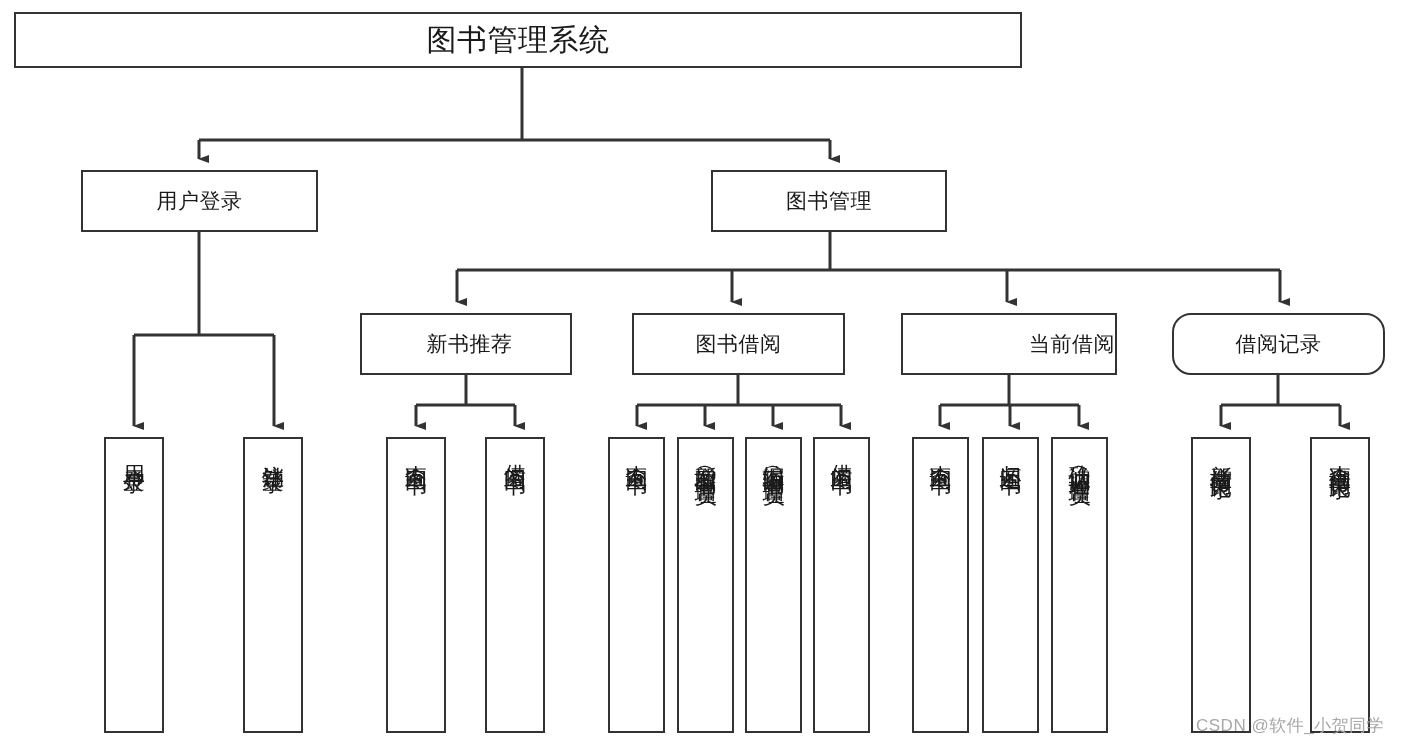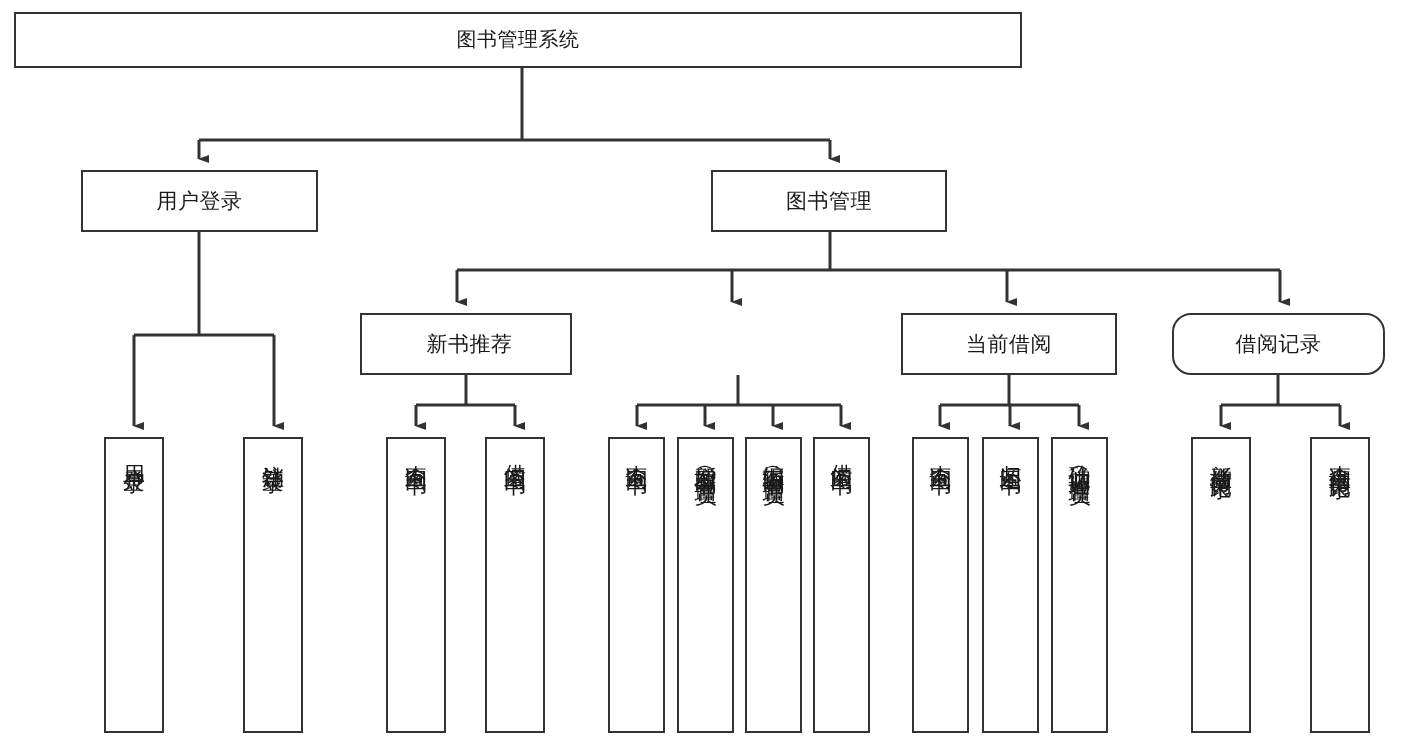--- a/index.html
+++ b/index.html
@@ -48,21 +48,21 @@
   }
   .node.vertical .node-label {
     writing-mode: vertical-rl;
     text-orientation: upright;
     font-size: 22px;
     letter-spacing: 3px;
     line-height: 1;
     white-space: nowrap;
     display: block;
   }
-  .node.root .node-label { font-size: 20px; }
+  .node.root .node-label { font-size: 30px; }
   #watermark {
     position: absolute;
     left: 1196px;
     top: 714px;
     font-size: 17px;
     color: #a8a8a8;
     white-space: nowrap;
     letter-spacing: 0.5px;
   }
 </style>
@@ -128,21 +128,24 @@
   <div class="node" style="left:81px; top:170px; width:237px; height:62px;">
     <span class="node-label">用户登录</span>
   </div>
   <div class="node" style="left:711px; top:170px; width:236px; height:62px;align-items:center;">
     <span class="node-label">图书管理</span>
   </div>
 
   <div class="node" style="left:360px; top:313px; width:212px; height:62px;padding-left:7px;">
     <span class="node-label">新书推荐</span>
   </div>
-  <div class="node" style="left:901px; top:313px; width:216px; height:62px;">
+  <div class="node" style="left:632px; top:313px; width:213px; height:62px;">
+    <span class="node-label">图书借阅</span>
+  </div>
+  <div class="node" style="left:901px; top:313px; width:216px; height:62px;justify-content:flex-end;">
     <span class="node-label">当前借阅</span>
   </div>
   <div class="node" style="left:1172px; top:313px; width:213px; height:62px;border-radius:19px;">
     <span class="node-label">借阅记录</span>
   </div>
 
   <div class="node vertical" style="left:104px; top:437px; width:60px; height:296px;">
     <span class="node-label">用户登录</span>
   </div>
   <div class="node vertical" style="left:243px; top:437px; width:60px; height:296px;">
@@ -175,14 +178,15 @@
   <div class="node vertical" style="left:1051px; top:437px; width:57px; height:296px;">
     <span class="node-label">确认归还（管理员）</span>
   </div>
   <div class="node vertical" style="left:1191px; top:437px; width:60px; height:296px;">
     <span class="node-label">新增借阅记录</span>
   </div>
   <div class="node vertical" style="left:1310px; top:437px; width:60px; height:296px;">
     <span class="node-label">查询借阅记录</span>
   </div>
 
+  <div id="watermark">CSDN @软件_小贺同学</div>
 
 </div>
 
 </body></html>

